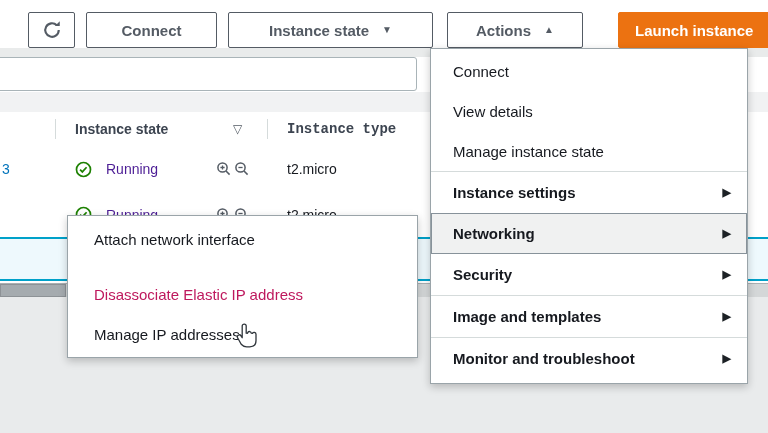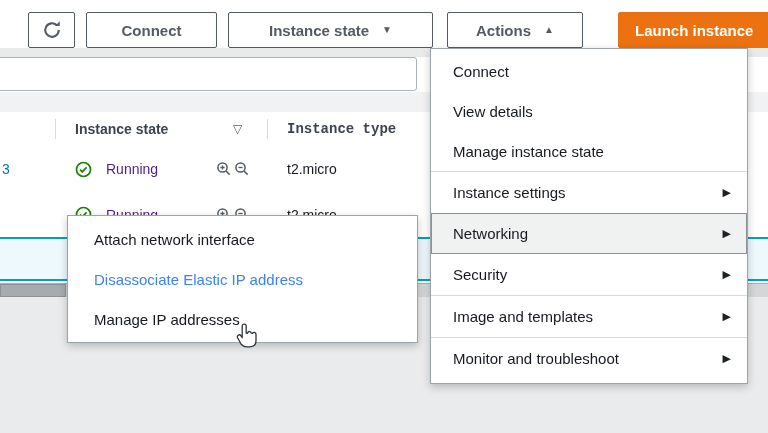--- a/index.html
+++ b/index.html
@@ -35,25 +35,25 @@
   .pagebg{position:absolute;left:0;top:297px;width:768px;height:136px;background:#e9ebec;}
   
   .menu{position:absolute;background:#fff;border:1px solid #9aa4a9;
     box-shadow:0 3px 8px rgba(0,0,0,.22);box-sizing:border-box;}
   .amenu{left:430px;top:48px;width:318px;padding:2px 0 4px;z-index:30;}
   .smenu{left:67px;top:215px;width:351px;padding:3px 0;z-index:40;}
   .mi{display:flex;align-items:center;font-size:15px;color:#16191f;box-sizing:border-box;}
   .ai{height:40px;padding:0 16px 0 22px;}
   .ai2{height:41px;padding:0 16px 0 22px;}
   .si{height:40px;padding:0 16px 0 26px;}
-  .parent{font-weight:400;justify-content:flex-end;}
+  .parent{font-weight:700;justify-content:flex-end;}
   .arrow{margin-left:auto;font-size:11px;color:#1c2125;}
   .sep{height:0;border-top:1px solid #d5dbdb;}
   .hl{background:#f0f1f1;box-shadow:inset 0 0 0 1px #87929a;}
-  .disabled{color:#3b82f6;}
+  .disabled{color:#be185d;margin-top:15px;}
   .cursor{position:absolute;left:233px;top:322px;z-index:50;}
 </style>
 </head>
 <body>
 
 <div class="screen">
 
   <div class="strip" style="top:48px;height:9px;"></div>
   <div class="strip" style="top:92px;height:20px;background:#f1f2f3;"></div>
 

